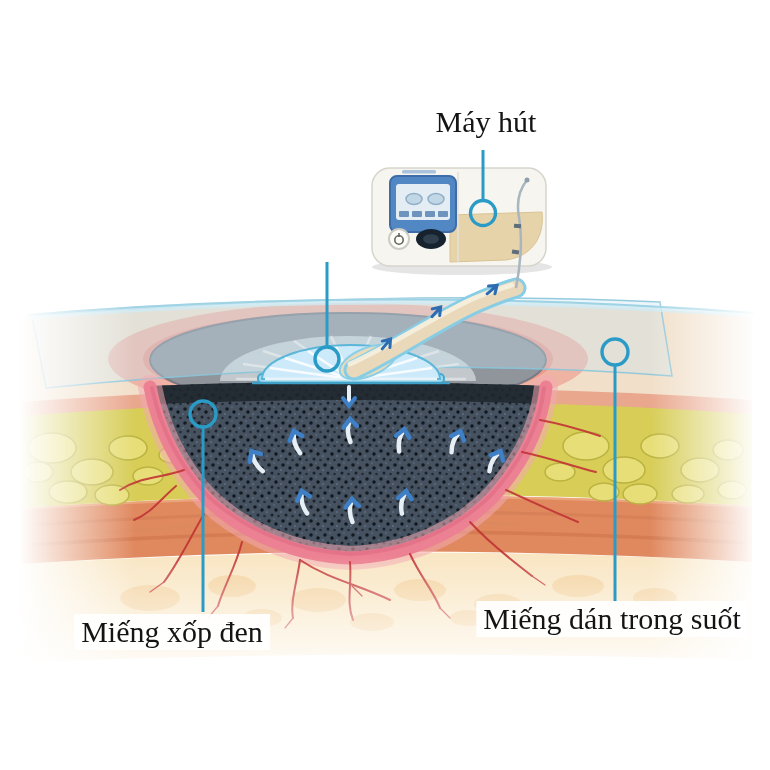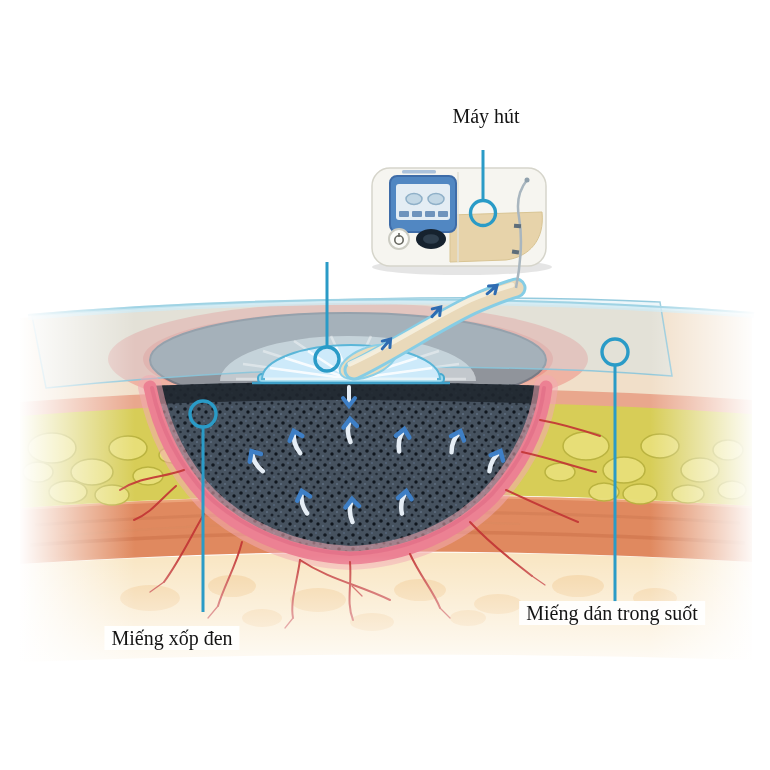--- a/index.html
+++ b/index.html
@@ -8,21 +8,21 @@
   .stage svg{position:absolute;left:0;top:0;}
   .vignette{position:absolute;pointer-events:none;z-index:20;}
   .vig-left{left:0;top:260px;width:135px;height:420px;
     background:linear-gradient(to right,#fff 0%,#fff 14%,rgba(255,255,255,0) 100%);}
   .vig-right{right:0;top:260px;width:120px;height:420px;
     background:linear-gradient(to left,#fff 0%,#fff 10%,rgba(255,255,255,0) 100%);}
   .vig-bottom{left:0;bottom:0;width:770px;height:215px;
     background:linear-gradient(to top,#fff 0%,#fff 40%,rgba(255,255,255,0) 100%);}
   #callouts{z-index:30;}
   .lbl{position:absolute;z-index:40;transform:translateX(-50%);
-       font-size:20px;color:#141414;white-space:nowrap;
+       font-size:30px;color:#141414;white-space:nowrap;
        background:rgba(255,255,255,0.92);padding:0 7px;line-height:1.2;}
 </style>
 </head>
 <body>
 
 <div class="stage">
 
 <svg width="770" height="770" viewBox="0 0 770 770">
   <defs>
     <pattern id="foamDots" width="14" height="14" patternUnits="userSpaceOnUse">
@@ -288,16 +288,16 @@
       <line x1="203" y1="428" x2="203" y2="612" stroke-width="3"></line>
     </g>
     <g>
       <circle cx="615" cy="352" r="13" stroke-width="3.4"></circle>
       <line x1="615" y1="366" x2="615" y2="602" stroke-width="3"></line>
     </g>
   </g>
 </svg>
 
 <div class="lbl" style="left:486px;top:104px;">Máy hút</div>
-<div class="lbl" style="left:172px;top:614px;margin-top:12px;">Miếng xốp đen</div>
+<div class="lbl" style="left:172px;top:614px;">Miếng xốp đen</div>
 <div class="lbl" style="left:612px;top:601px;">Miếng dán trong suốt</div>
 
 </div>
 
 </body></html>

